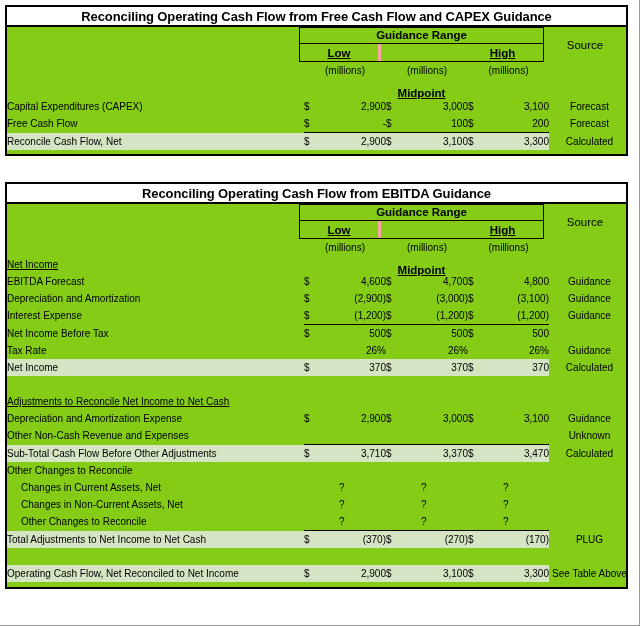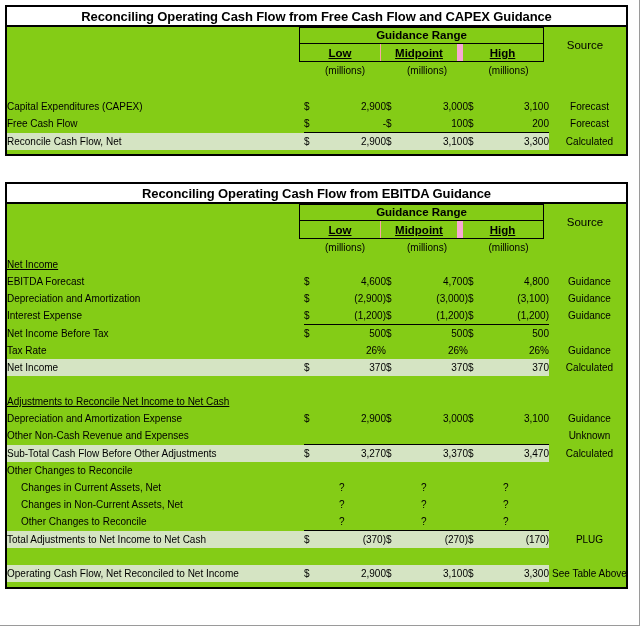--- a/index.html
+++ b/index.html
@@ -92,22 +92,22 @@
     display:flex;
   }
   .gr-sub > div{
     flex:0 0 auto;
     text-align:center;
     font-weight:bold;
     line-height:18px;
     box-sizing:border-box;
   }
   .gr-sub > div span{ text-decoration:underline; }
-  .gr-sub .s1{width:81px;border-right:1px solid #fca5a5;text-align:center;}
-  .gr-sub .s2{width:82px;border-right:6px solid #f9a8d4;}
+  .gr-sub .s1{width:81px;border-right:3px solid #fca5a5;text-align:center;}
+  .gr-sub .s2{width:82px;border-right:1px solid #f9a8d4;margin-top:40px;}
   .gr-sub .s3{width:79px;}
 
   .green{background:#d5e4c3;}
   .botline td{border-bottom:1px solid #000;}
 </style>
 </head>
 <body>
 
 <div class="page">
 
@@ -331,21 +331,21 @@
             <td class="dol"></td>
             <td class="val"></td>
             <td class="dol"></td>
             <td class="val"></td>
             <td class="src" style="border-bottom:none;">Unknown</td>
           </tr>
 
           <tr>
             <td class="lbl green">Sub-Total Cash Flow Before Other Adjustments</td>
             <td class="dol green">$</td>
-            <td class="val green">3,270</td>
+            <td class="val green">3,710</td>
             <td class="dol green">$</td>
             <td class="val green">3,370</td>
             <td class="dol green">$</td>
             <td class="val green">3,470</td>
             <td class="src">Calculated</td>
           </tr>
 
           <tr>
             <td class="lbl">Other Changes to Reconcile</td>
             <td colspan="7"></td>

